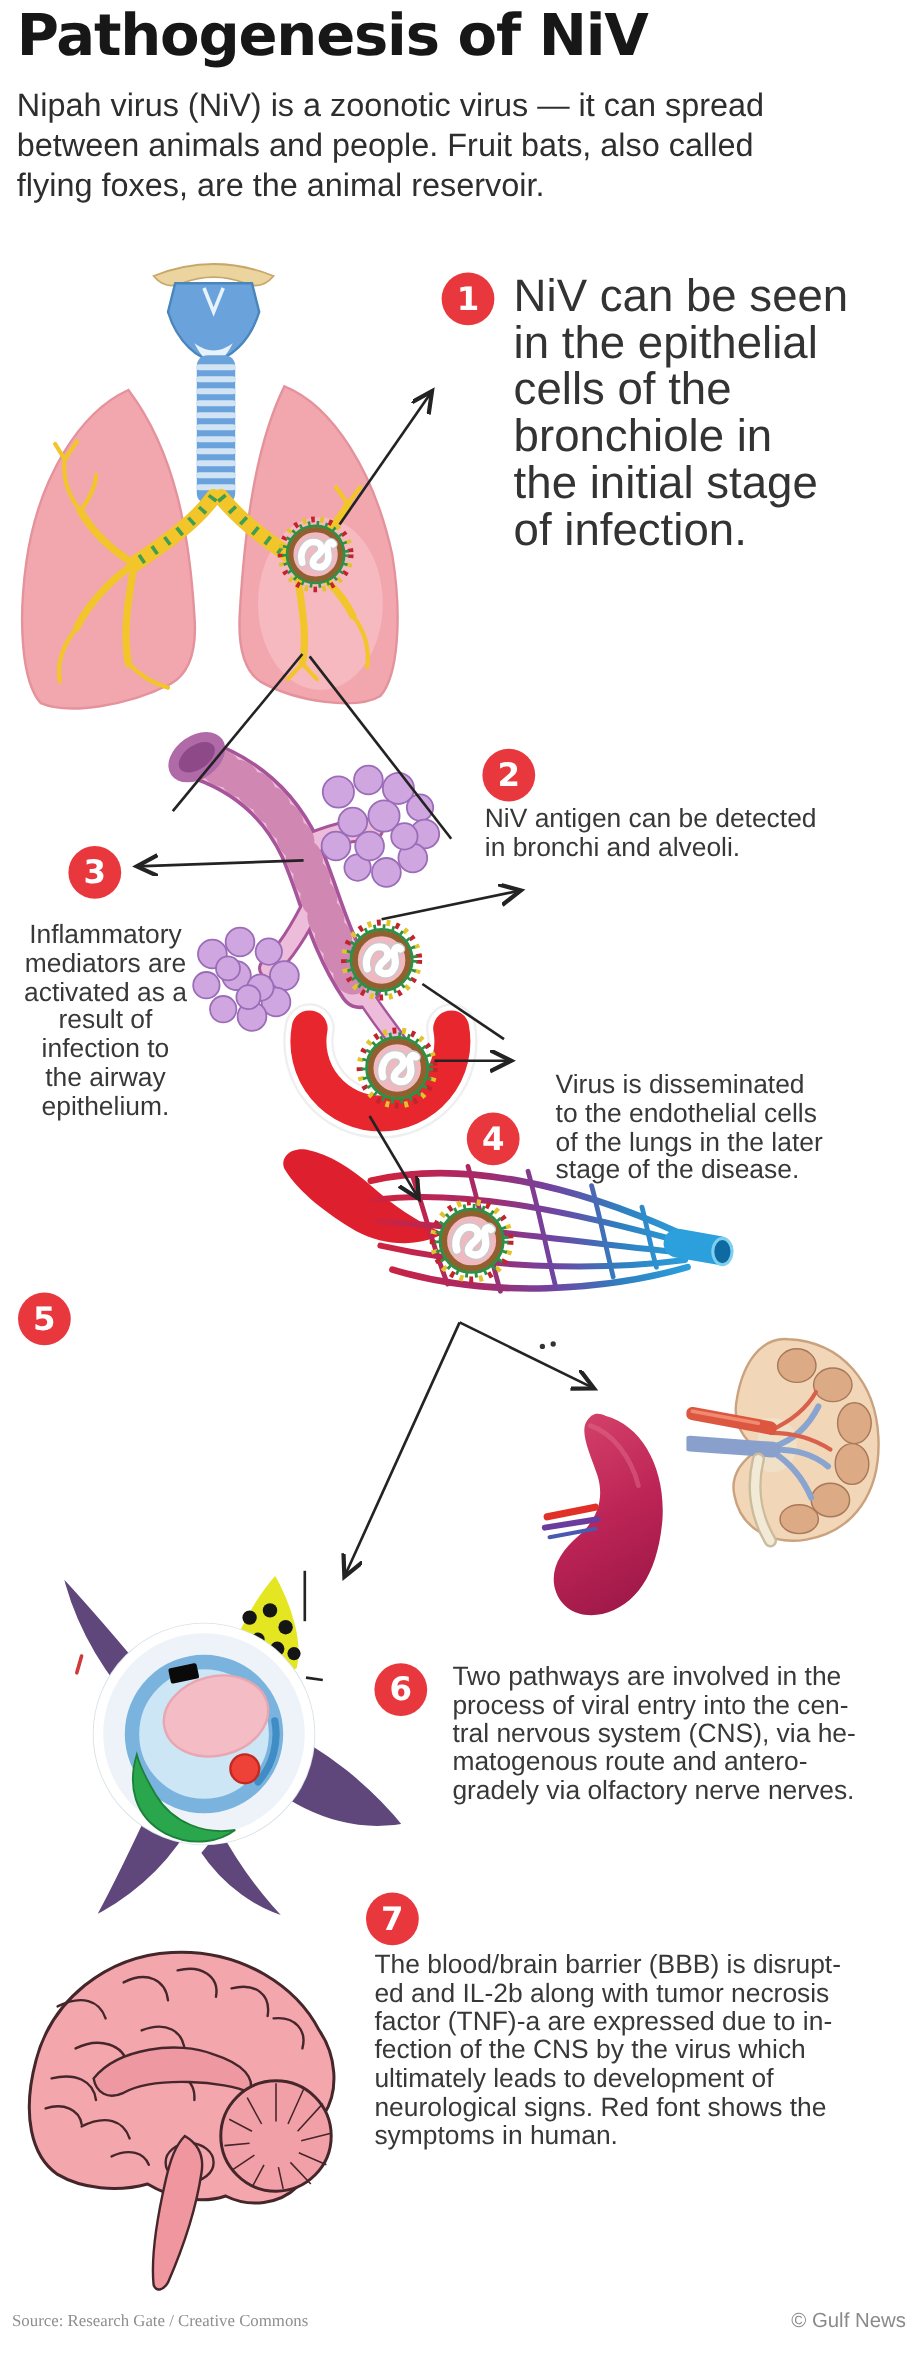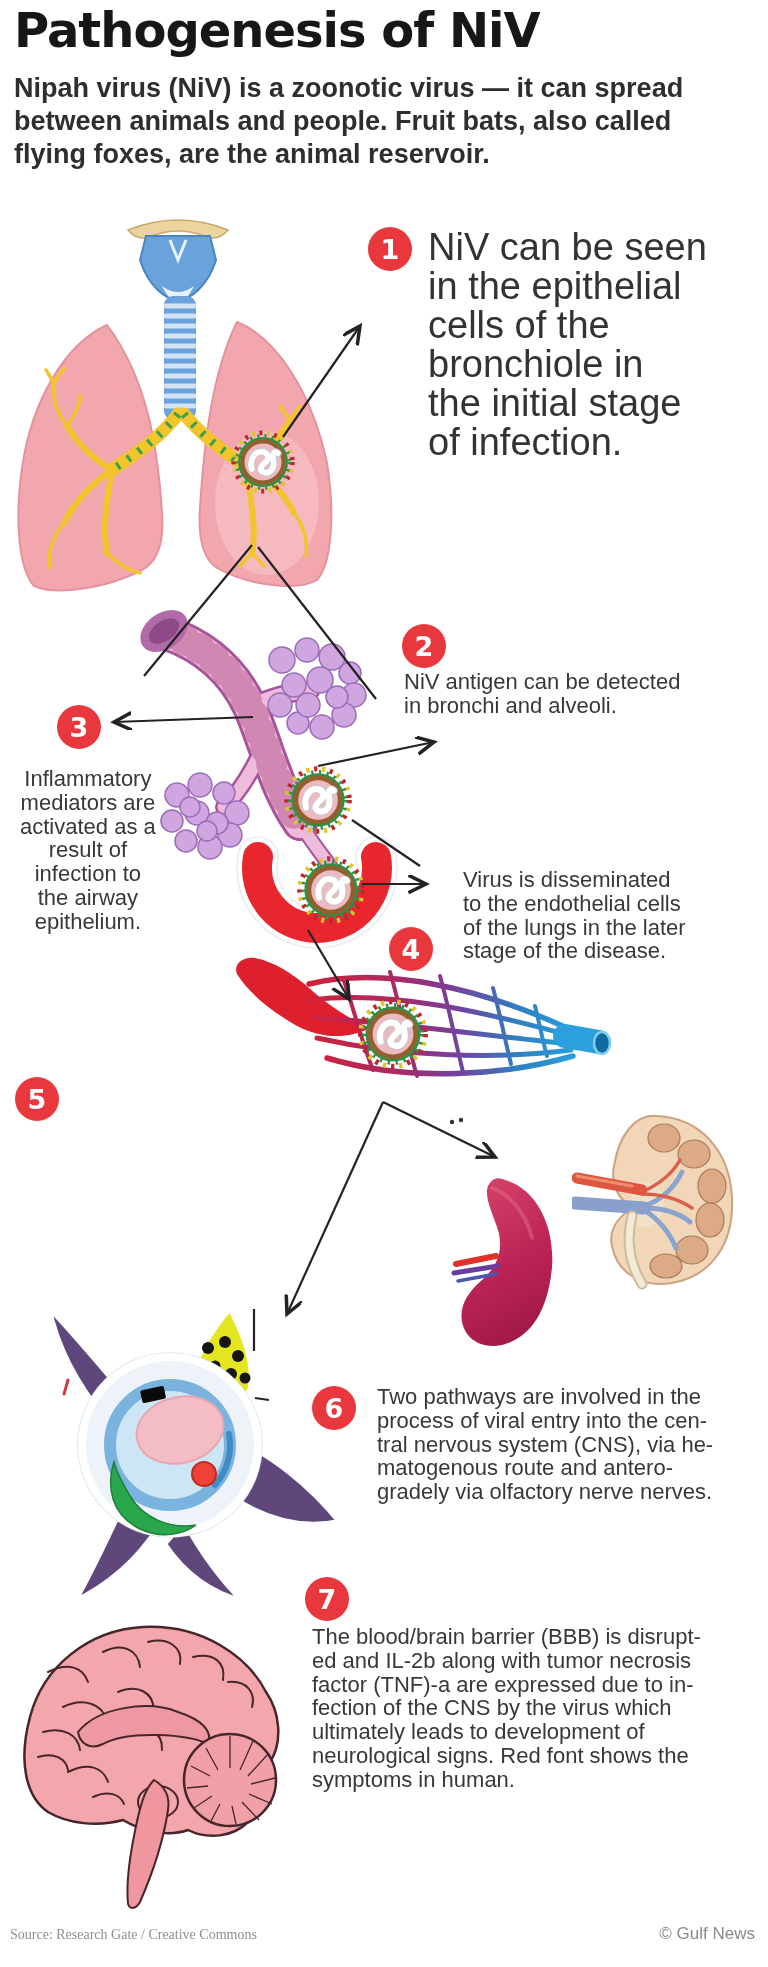--- a/index.html
+++ b/index.html
@@ -1,31 +1,31 @@
 <!DOCTYPE html>
 <html><head>
 <meta charset="utf-8">
 <style>
   html,body{margin:0;padding:0;background:#ffffff;}
   .canvas{position:relative;width:768px;height:1967px;background:#ffffff;overflow:hidden;
           font-family:"Liberation Sans",sans-serif;}
   .illo{position:absolute;z-index:10;}
-  .txt{position:absolute;z-index:40;font-weight:bold;}
+  .txt{position:absolute;z-index:40;}
   .title{left:14px;top:2px;font-size:48px;font-weight:800;color:#171717;letter-spacing:-1px;
          font-family:"DejaVu Sans","Liberation Sans",sans-serif;}
   .subtitle{left:14px;top:72px;font-size:27px;line-height:33px;color:#2e2e2e;white-space:pre-line;}
   .badge{position:absolute;z-index:45;width:44px;height:44px;border-radius:50%;background:#e9383d;
          color:#ffffff;font-weight:700;font-size:27px;display:flex;align-items:center;justify-content:center;
          font-family:"DejaVu Sans","Liberation Sans",sans-serif;}
   .step-text{position:absolute;z-index:40;font-size:22px;line-height:23.8px;color:#383838;white-space:pre-line;}
   .step-text.large{font-size:38px;line-height:39px;color:#333333;}
   #badge-1{left:368px;top:227px;} #text-1{left:428px;top:228px;}
   #badge-2{left:402px;top:624px;} #text-2{left:404px;top:670px;}
   #badge-3{left:57px; top:705px;} #text-3{left:20px; top:767px;text-align:center;}
-  #badge-4{left:389px;top:927px;} #text-4{left:463px;top:868px;}
+  #badge-4{left:389px;top:927px;} #text-4{left:463px;top:892px;}
   #badge-5{left:15px; top:1077px;}#text-5{left:77px; top:1064px;}
   #badge-6{left:312px;top:1386px;}#text-6{left:377px;top:1385px;}
   #badge-7{left:305px;top:1577px;}#text-7{left:312px;top:1625px;}
   .footer-source{position:absolute;left:10px;top:1927px;font-size:14px;color:#8f8f8f;z-index:40;font-family:Liberation Serif, serif;}
   .footer-credit{position:absolute;right:13px;top:1924px;font-size:17px;color:#8a8a8a;z-index:40;}
   #connectors{position:absolute;left:0;top:0;z-index:50;pointer-events:none;}
 </style>
 </head>
 <body>
 

